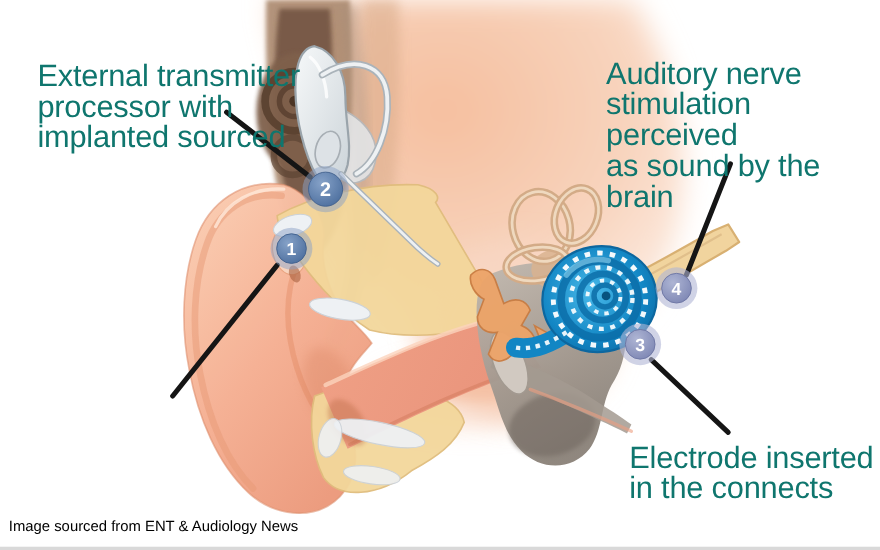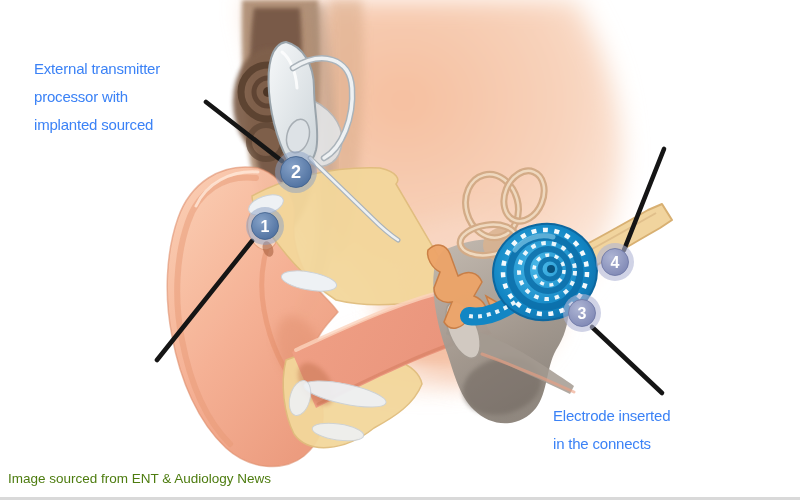--- a/index.html
+++ b/index.html
@@ -1,20 +1,20 @@
 <!DOCTYPE html>
 <html><head>
 <meta charset="utf-8">
 <style>
   html,body{margin:0;padding:0;background:#fff;}
   .stage{position:relative;width:800px;height:500px;background:#ffffff;overflow:hidden;
          font-family:"Liberation Sans", sans-serif;}
   .illustration{position:absolute;left:0;top:0;}
-  .label{position:absolute;color:#3b82f6;font-size:15px;line-height:28px;letter-spacing:-0.2px;}
-  .caption{position:absolute;left:8px;top:471px;color:#4d7c0f;font-size:13.5px;}
+  .label{position:absolute;color:#0f766e;font-size:28px;line-height:28px;letter-spacing:-0.2px;}
+  .caption{position:absolute;left:8px;top:471px;color:#000000;font-size:13.5px;}
   .bottom-edge{position:absolute;left:0;bottom:0;width:800px;height:3px;background:#d9d9d9;}
 </style>
 </head>
 <body>
 
 <div class="stage">
 
   <svg class="illustration" width="800" height="500" viewBox="0 0 800 500">
     <defs>
       <filter id="b2" x="-40%" y="-40%" width="180%" height="180%">
@@ -195,24 +195,29 @@
       <text text-anchor="middle" dy="0.36em" fill="#ffffff" font-size="16" font-weight="bold">4</text>
     </g>
   </svg>
 
   <div class="label" style="left:34px;top:55px">
     <div>External transmitter</div>
     <div>processor with</div>
     <div>implanted sourced</div>
   </div>
 
+  <div class="label" style="left:551px;top:53px">
+    <div>Auditory nerve</div>
+    <div>stimulation perceived</div>
+    <div>as sound by the brain</div>
+  </div>
 
   <div class="label" style="left:34px;top:369px">
   </div>
 
-  <div class="label" style="left:553px;top:402px">
+  <div class="label" style="left:572px;top:402px">
     <div>Electrode inserted</div>
     <div>in the connects</div>
   </div>
 
   <div class="caption">Image sourced from ENT &amp; Audiology News</div>
   <div class="bottom-edge"></div>
 </div>
 
 </body></html>

